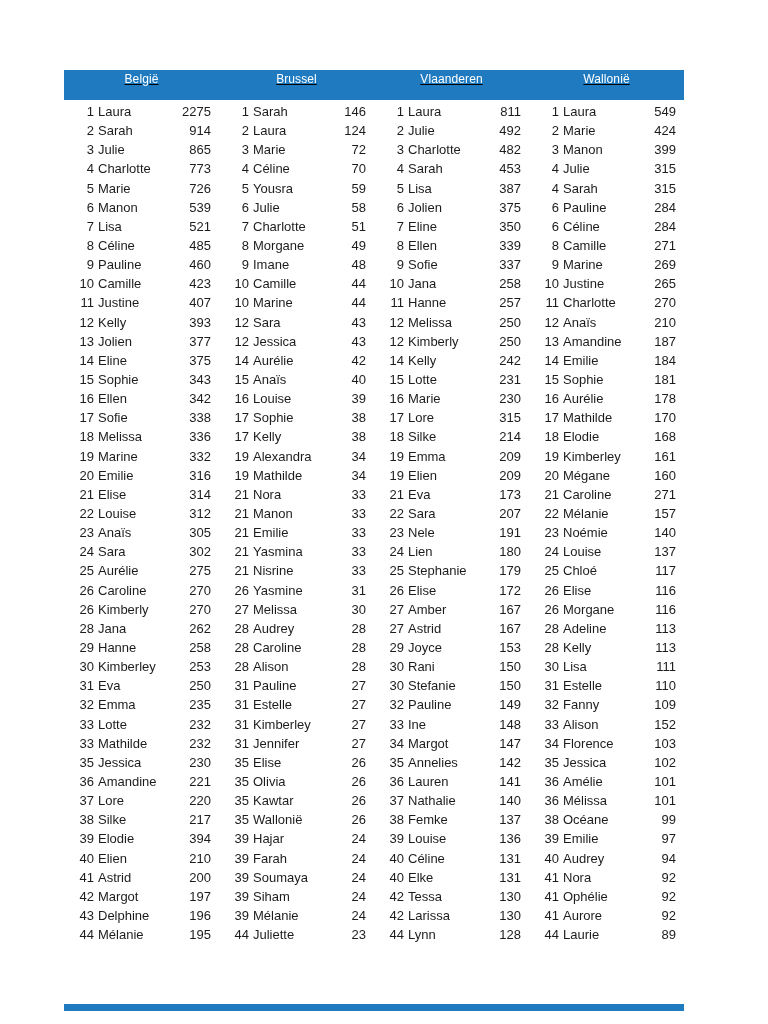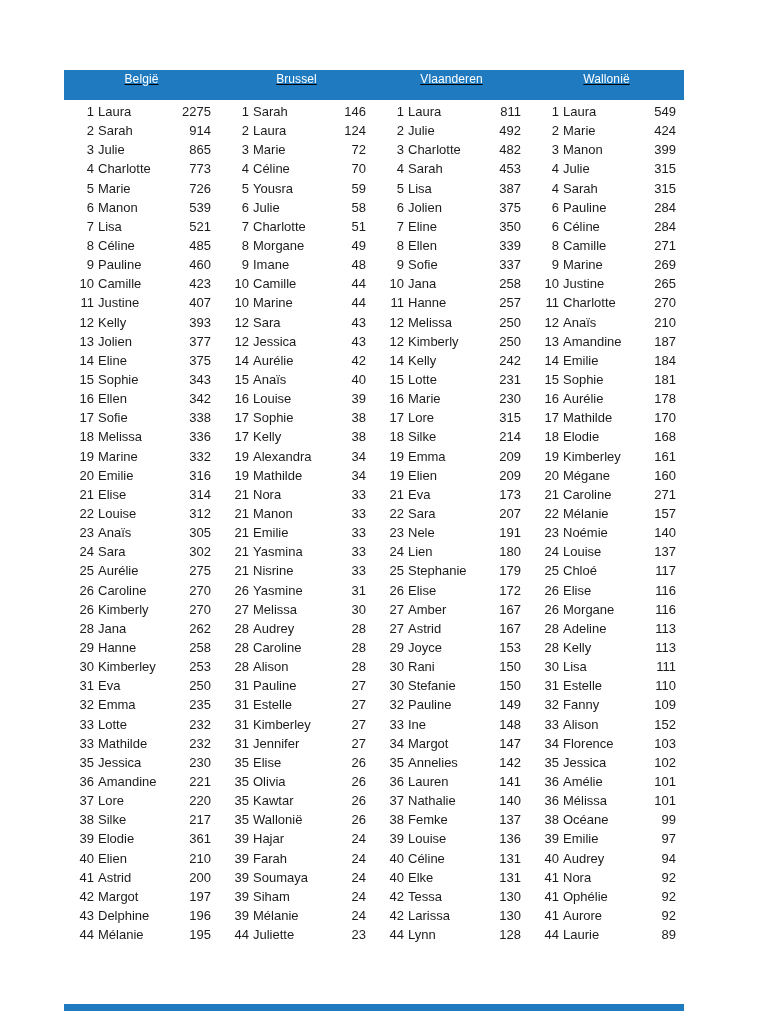--- a/index.html
+++ b/index.html
@@ -900,21 +900,21 @@
           <div class="td">
             <span class="rank">38</span>
             <span class="nm">Océane</span>
             <span class="val">99</span>
           </div>
         </div>
         <div class="tr">
           <div class="td">
             <span class="rank">39</span>
             <span class="nm">Elodie</span>
-            <span class="val">361</span>
+            <span class="val">394</span>
           </div>
           <div class="td">
             <span class="rank">39</span>
             <span class="nm">Hajar</span>
             <span class="val">24</span>
           </div>
           <div class="td">
             <span class="rank">39</span>
             <span class="nm">Louise</span>
             <span class="val">136</span>

